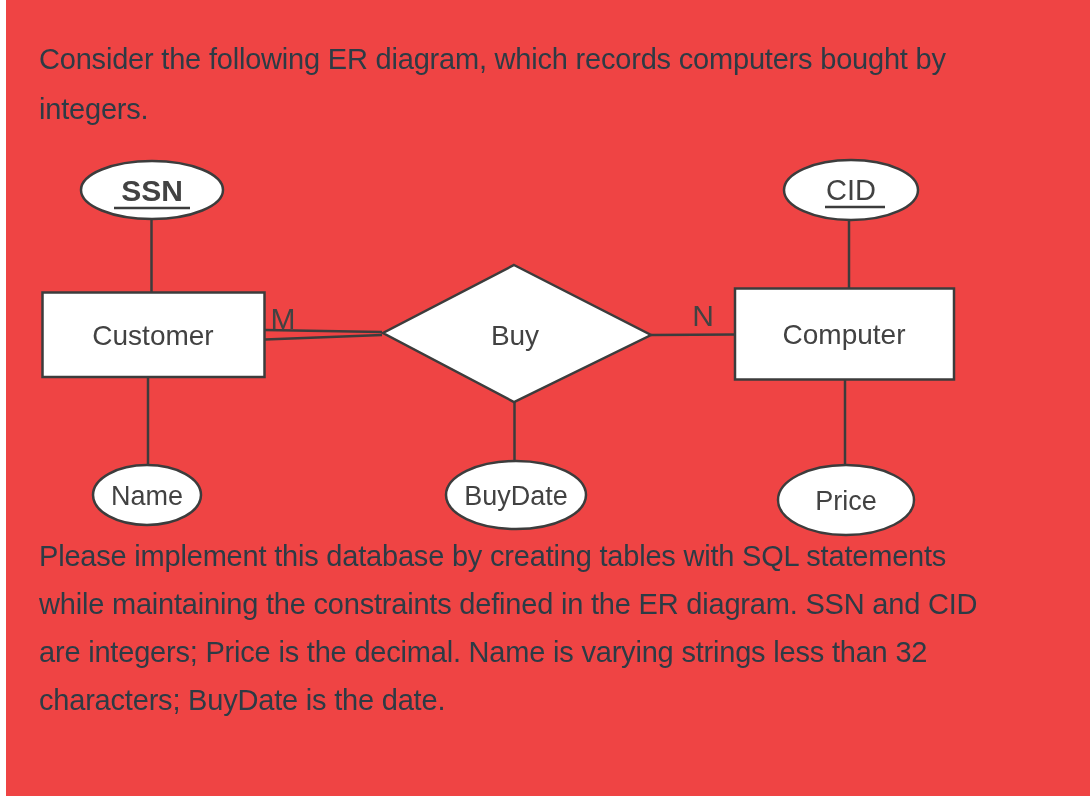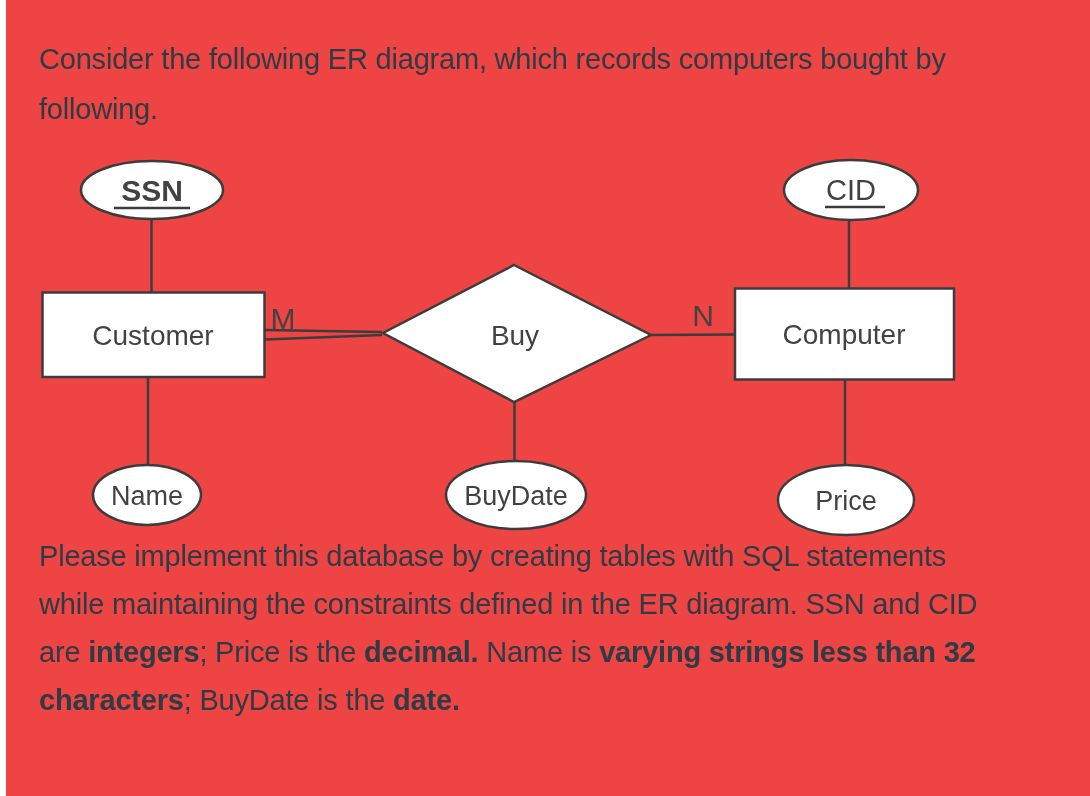--- a/index.html
+++ b/index.html
@@ -16,21 +16,21 @@
   .para {
     position: absolute;
     left: 33px;
     margin: 0;
     font-size: 29px;
     letter-spacing: -0.2px;
     color: #2d3b45;
   }
   .intro { top: 34px; line-height: 50px; width: 1050px; }
   .question { top: 532px; line-height: 48px; width: 1050px; }
-  .b { font-weight: bold; }
+  .b { font-weight: normal; }
   svg.er {
     position: absolute;
     left: 0;
     top: 140px;
     filter: blur(0.3px);
   }
   .er .shape { stroke: #3c3c3c; stroke-width: 2.5; fill: #ffffff; }
   .er .conn  { stroke: #3c3c3c; stroke-width: 2.5; fill: none; }
   .er text {
     fill: #424242;
@@ -41,21 +41,21 @@
   .er .lbl-attr   { font-size: 27px; }
   .er .lbl-key    { font-size: 29px; }
   .er .lbl-key-b  { font-size: 30px; font-weight: bold; }
   .er .lbl-card   { font-size: 30px; }
 </style>
 </head>
 <body>
 
 <div class="page">
 
-  <p class="para intro"><span>Consider the following ER diagram, which records computers bought by</span><br><span>following.</span></p>
+  <p class="para intro"><span>Consider the following ER diagram, which records computers bought by</span><br><span>integers.</span></p>
 
   <svg class="er" width="1000" height="420" viewBox="0 0 1000 420" xmlns="http://www.w3.org/2000/svg">
 
     <line class="conn" x1="145.5" y1="78" x2="145.5" y2="155"></line>
     <line class="conn" x1="843" y1="80" x2="843" y2="152"></line>
     <line class="conn" x1="142" y1="235" x2="142" y2="327"></line>
     <line class="conn" x1="508.5" y1="260" x2="508.5" y2="323"></line>
     <line class="conn" x1="839" y1="238" x2="839" y2="327"></line>
     <line class="conn" x1="259" y1="190" x2="376" y2="192"></line>
     <line class="conn" x1="259" y1="199.5" x2="376" y2="195"></line>

